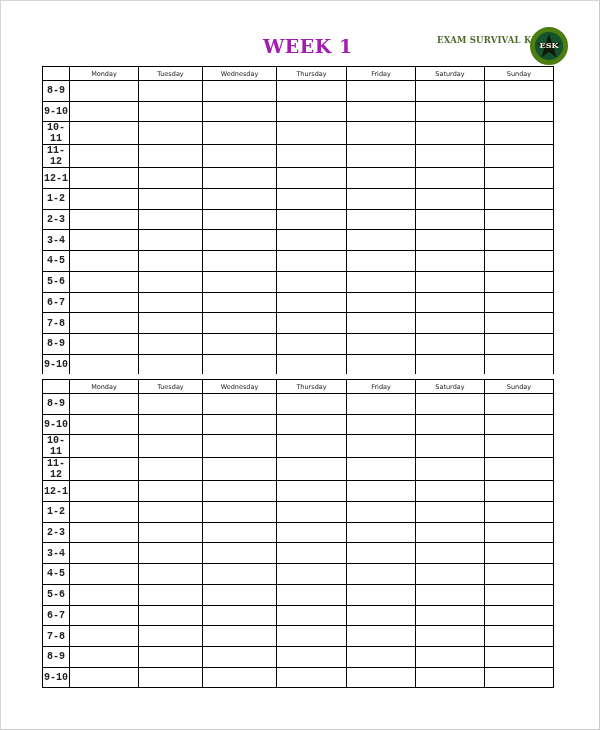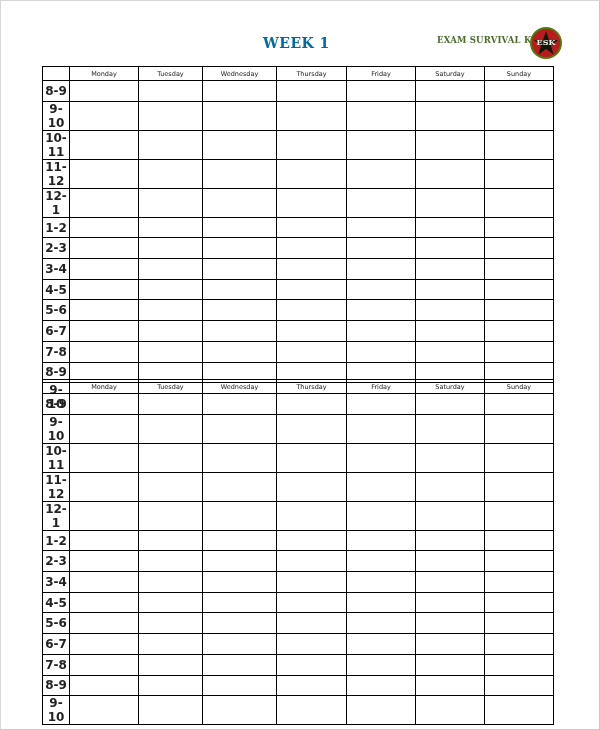--- a/index.html
+++ b/index.html
@@ -1,27 +1,27 @@
 <!DOCTYPE html>
 <html><head>
 <meta charset="utf-8">
 <style>
   html, body { margin:0; padding:0; background:#ffffff; }
   body { width:600px; height:730px; position:relative; overflow:hidden; font-family:"DejaVu Sans", sans-serif; }
   .page { position:absolute; left:0; top:0; width:598px; height:728px; border-top:1px solid #d6d6d6; border-left:1px solid #d6d6d6; border-right:2px solid #c8c8c8; border-bottom:2px solid #c8c8c8; box-sizing:content-box; background:#fff; }
-  .title { position:absolute; left:262px; top:34px; font-family:"DejaVu Serif", serif; font-weight:bold; font-size:14px; letter-spacing:0.5px; color:#0369a1; }
+  .title { position:absolute; left:262px; top:34px; font-family:"DejaVu Serif", serif; font-weight:bold; font-size:19px; letter-spacing:0.5px; color:#a21caf; }
   .brand { position:absolute; left:436px; top:34px; font-family:"DejaVu Serif", serif; font-weight:bold; font-size:8.5px; color:#4b6b2a; letter-spacing:0.2px; }
-  .badge { position:absolute; left:529px; top:26px; width:28px; height:28px; border-radius:50%; background:#b91c1c; border:2px solid #4d7c0f; overflow:hidden; }
+  .badge { position:absolute; left:529px; top:26px; width:28px; height:28px; border-radius:50%; background:#14532d; border:5px solid #4d7c0f; overflow:hidden; }
   .badge svg { position:absolute; left:0; top:0; }
   .badge span { position:absolute; left:0; top:8px; width:28px; text-align:center; font-family:"DejaVu Serif", serif; font-weight:bold; font-size:8px; color:#f2f2e8; }
   table.grid { position:absolute; left:41px; border-collapse:collapse; table-layout:fixed; }
   table.grid td, table.grid th { border:1.5px solid #000; padding:0; font-size:7px; font-weight:bold; color:#222; text-align:center; vertical-align:middle; }
   table.grid th { height:13px; font-weight:normal; font-size:6.5px; }
   table.grid td { height:19.7px; }
-  table.grid td.lbl { font-size:12px; }
+  table.grid td.lbl { font-size:10px;font-family:Liberation Mono, monospace; }
   table.open tr:last-child td { border-bottom:none; }
   #t1 { top:65px; }
   #t2 { top:378px; }
 </style>
 </head>
 <body>
 
 <div class="page">
   <div class="title">WEEK 1</div>
   <div class="brand">EXAM SURVIVAL KIT</div>

